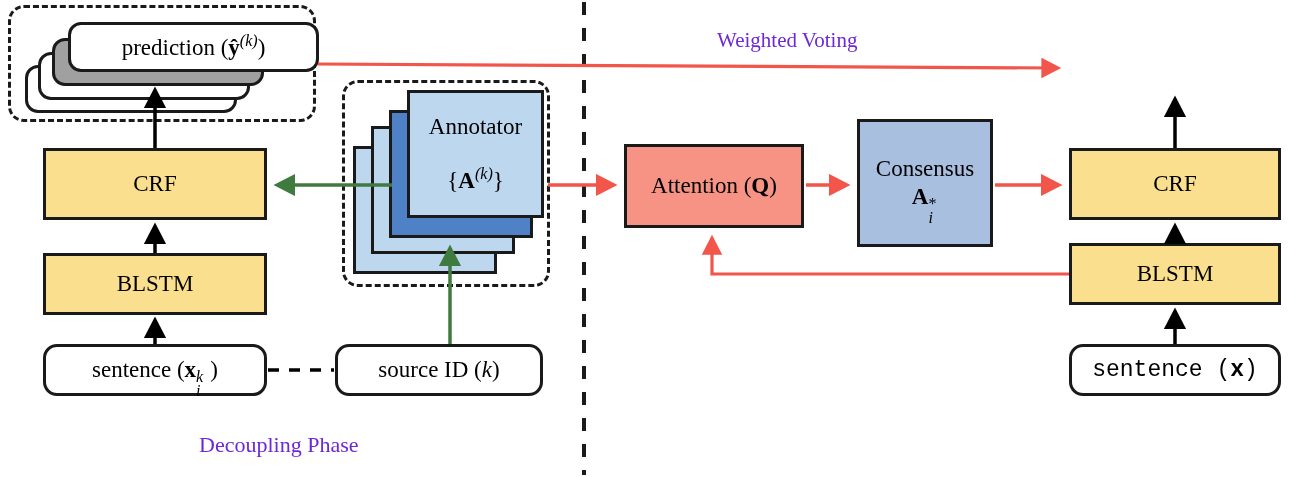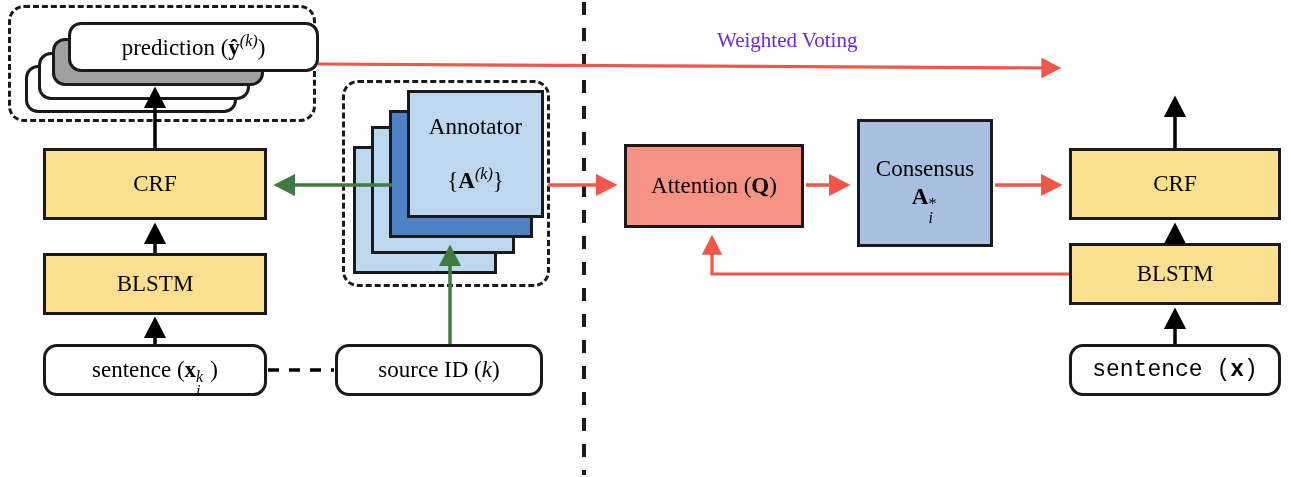--- a/index.html
+++ b/index.html
@@ -106,20 +106,21 @@
     <span class="boxtxt">BLSTM</span>
   </div>
 
   <div class="box rnd white" style="left:1069px;top:344px;width:212px;height:52px;font-family:Liberation Mono, monospace;">
     <span class="boxtxt">
       <span>sentence (</span><span class="bold">x</span><span>)</span>
     </span>
   </div>
 
   <div class="lbl wv" style="left:717px;top:28px;">Weighted Voting</div>
+  <div class="lbl phase" style="left:199px;top:432px;">Decoupling Phase</div>
 
   <svg class="overlay" viewBox="0 0 1291 477">
     <defs>
       <marker id="ah-black" markerWidth="9" markerHeight="9" refX="5.2" refY="3.2" orient="auto" markerUnits="strokeWidth">
         <path d="M0,0 L0,6.4 L6.2,3.2 z" fill="#000000"></path>
       </marker>
       <marker id="ah-red" markerWidth="9" markerHeight="9" refX="5.2" refY="3.2" orient="auto" markerUnits="strokeWidth">
         <path d="M0,0 L0,6.4 L6.2,3.2 z" fill="#f2554a"></path>
       </marker>
       <marker id="ah-green" markerWidth="9" markerHeight="9" refX="5.2" refY="3.2" orient="auto" markerUnits="strokeWidth">

